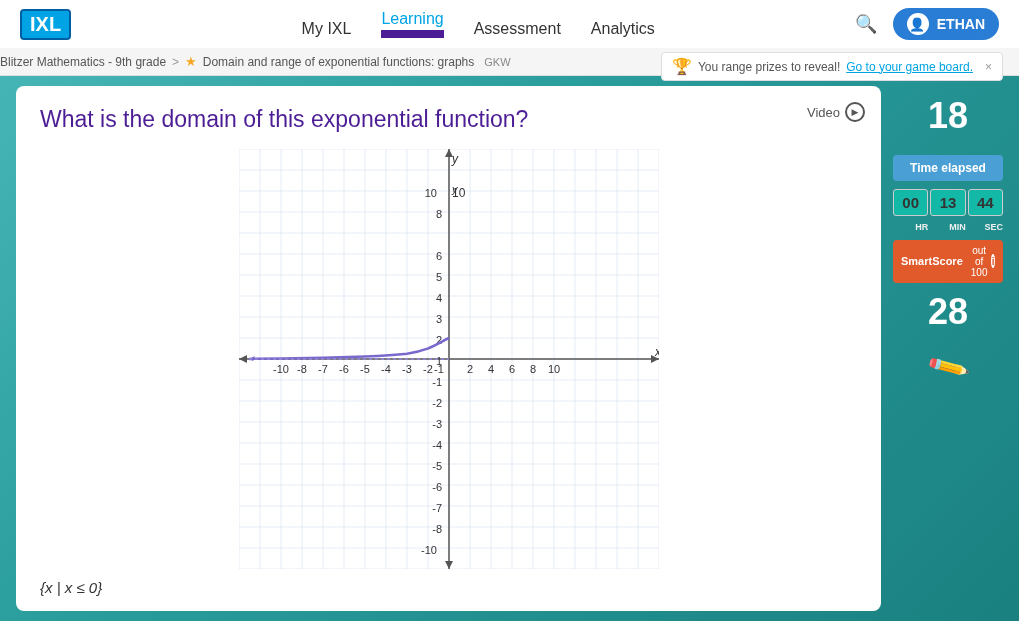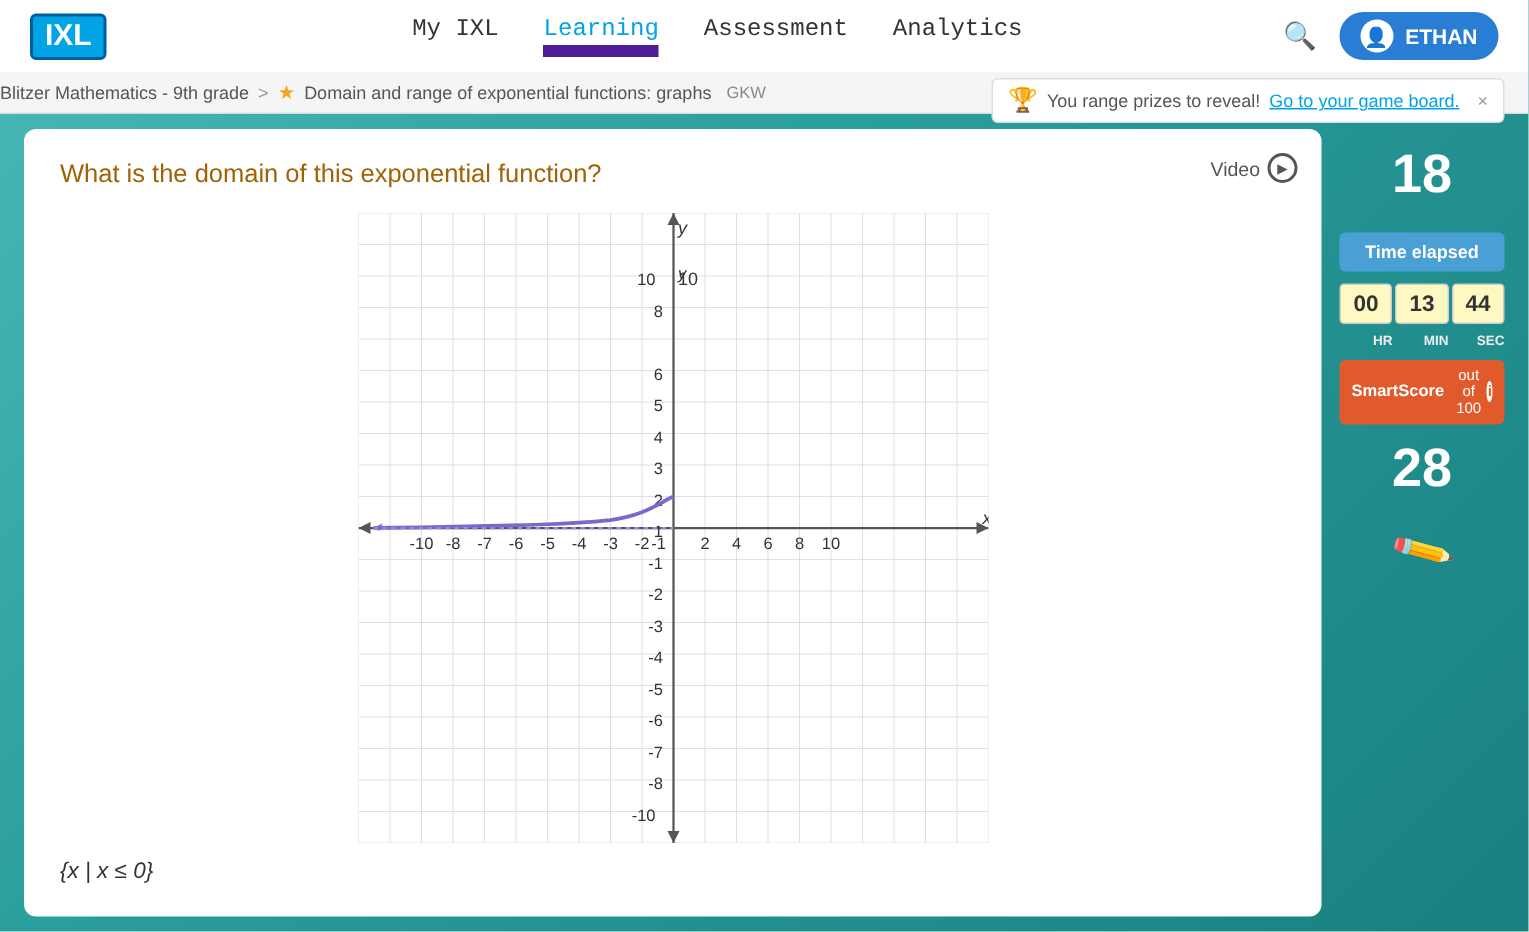--- a/index.html
+++ b/index.html
@@ -30,22 +30,21 @@
       padding: 2px 8px;
       border-radius: 4px;
       margin-right: 30px;
       border: 2px solid #005fa3;
     }
     .nav-links {
       display: flex;
       gap: 30px;
       flex: 1;
       justify-content: center;
-      align-items: flex-start;
-      font-family: Liberation Mono, monospace;
+      align-items: flex-end;
     }
     .nav-link {
       font-size: 16px;
       color: #333;
       cursor: pointer;
       text-decoration: none;
       font-weight: 500;
     }
     .nav-link.active {
       color: #00a4e4;
@@ -136,22 +135,22 @@
     .question-card {
       background: #fff;
       border-radius: 8px;
       flex: 1;
       padding: 20px 24px;
       position: relative;
       overflow: hidden;
     }
 
     .question-text {
-      font-size: 17px;
-      color: #a16207;
+      font-size: 23px;
+      color: #4c1d95;
       margin-bottom: 16px;
       font-weight: 500;
     }
 
     
     .graph-container {
       position: relative;
       width: 420px;
       height: 420px;
       margin: 0 auto;
@@ -233,21 +232,21 @@
       margin-top: 11px;
     }
 
     .timer-display {
       display: flex;
       gap: 2px;
       align-items: center;
       width: 100%;
     }
     .timer-box {
-      background: #fef9c3;
+      background: #14b8a6;
       border: 1px solid #ccc;
       border-radius: 3px;
       flex: 1;
       text-align: center;
       padding: 4px 2px;
       font-size: 15px;
       font-weight: bold;
       color: #333;
     }
     .timer-labels {

